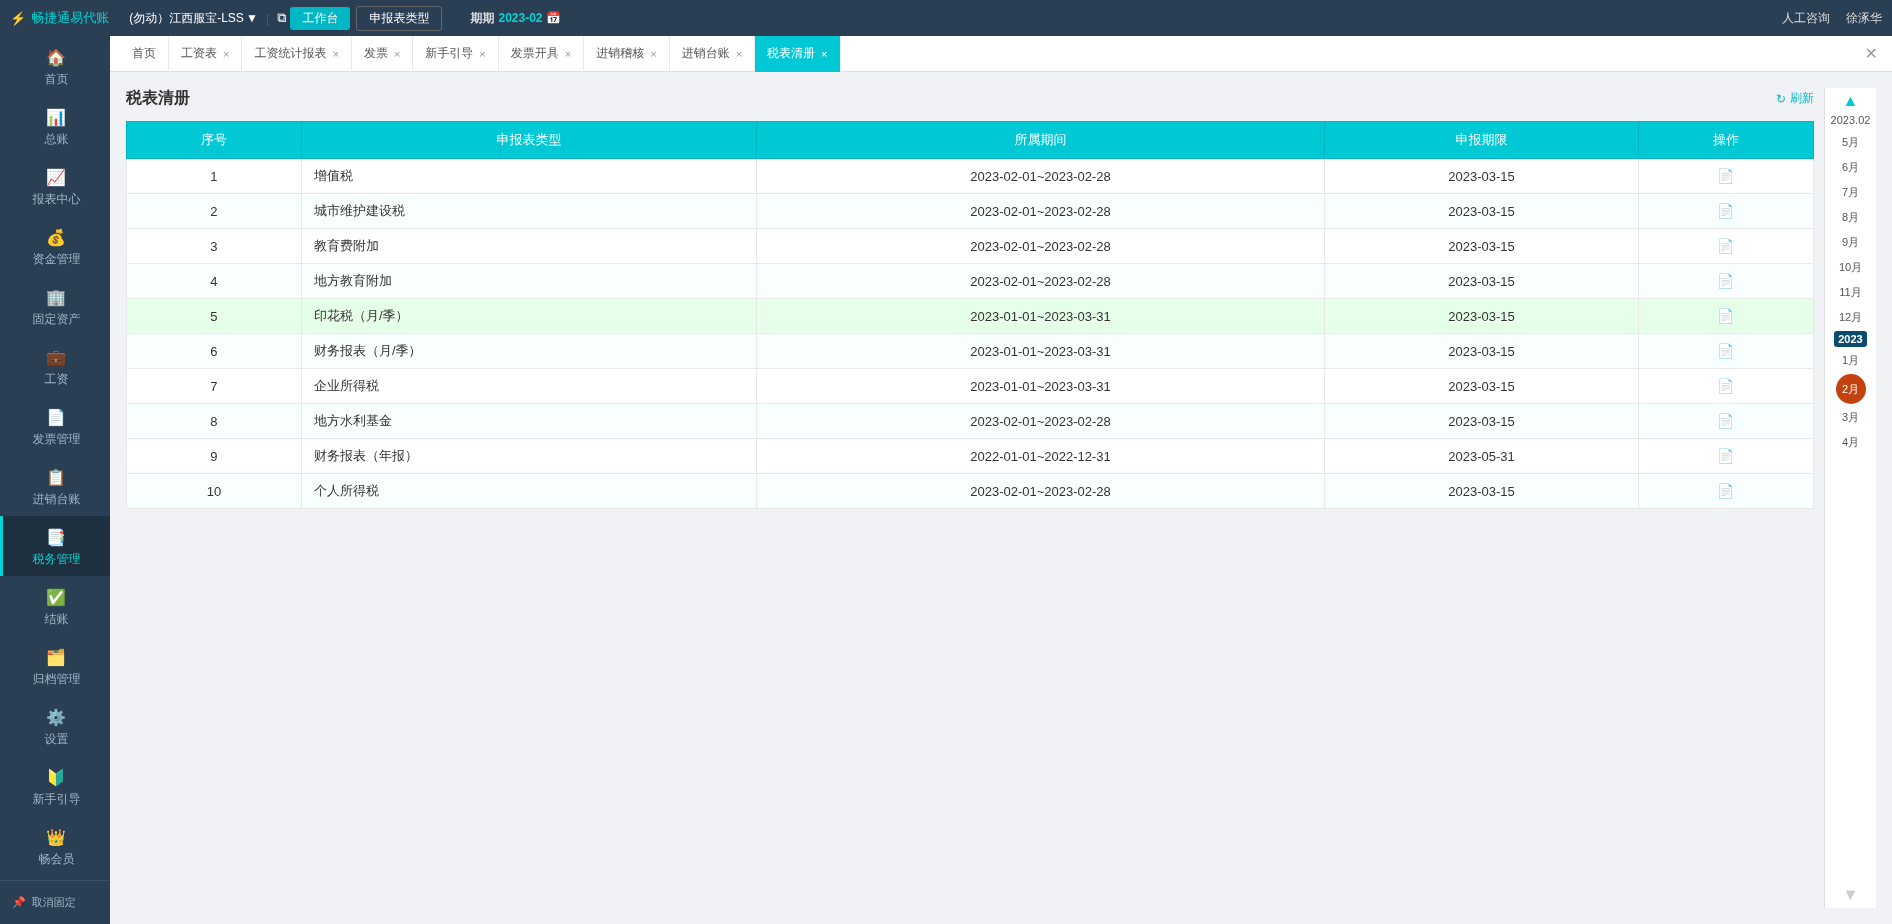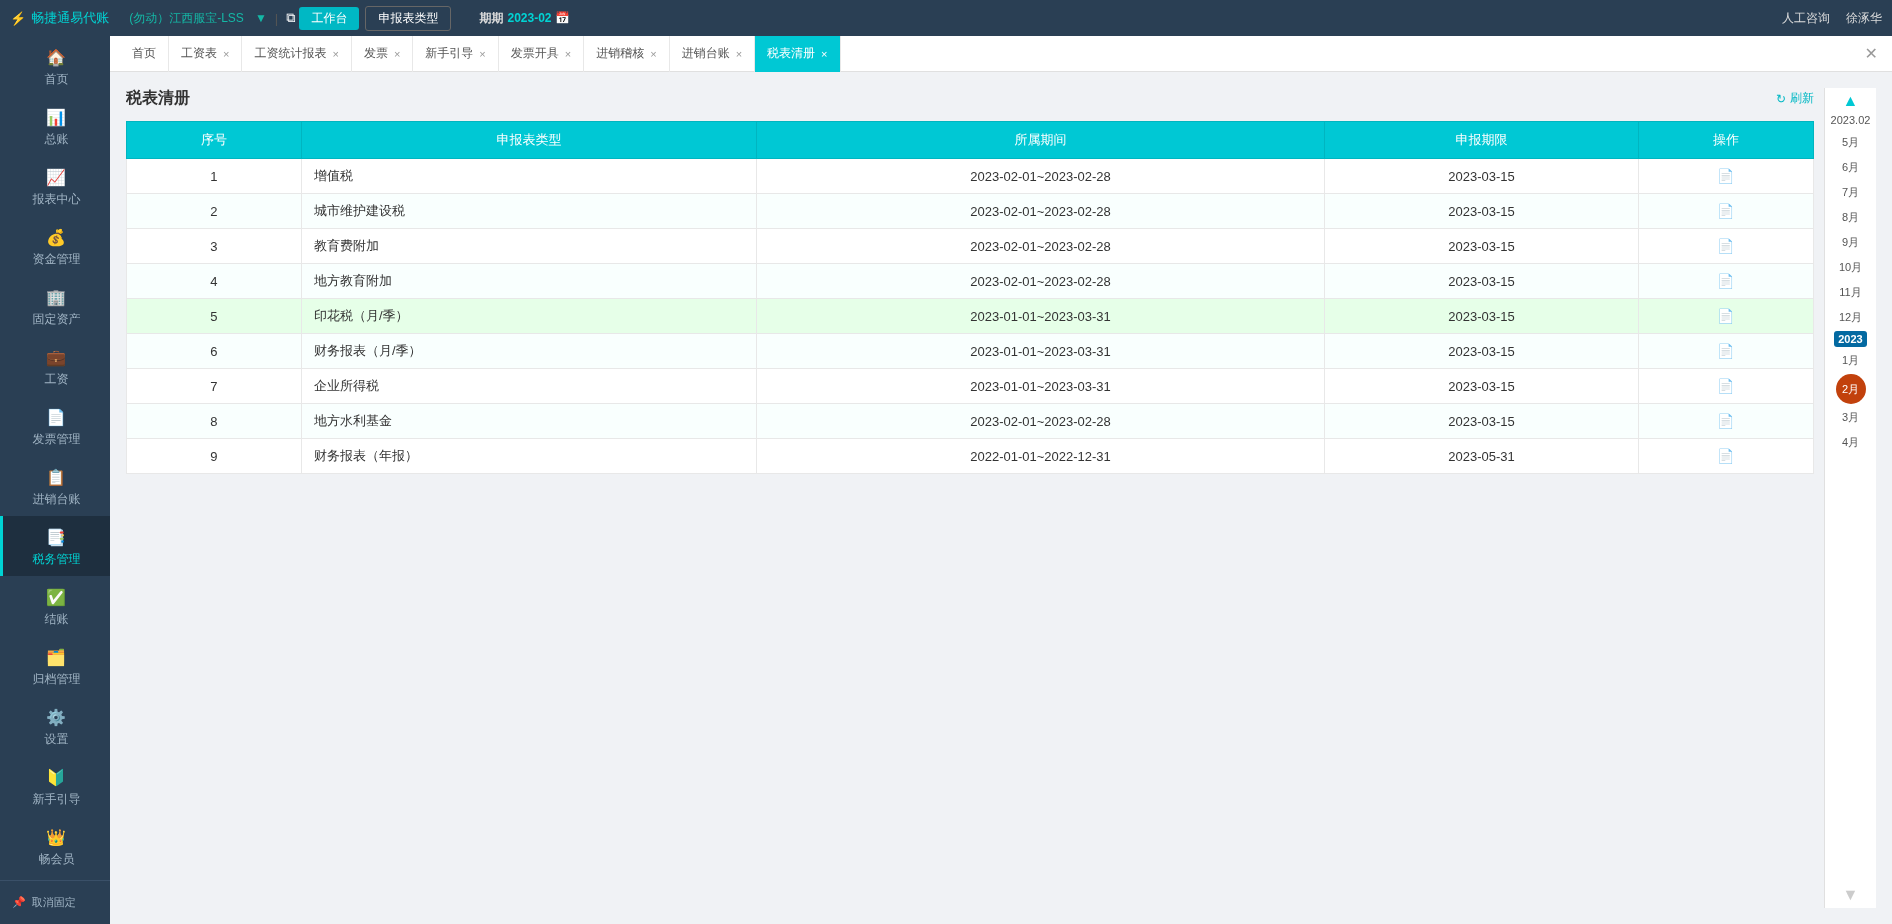--- a/index.html
+++ b/index.html
@@ -19,23 +19,23 @@
       font-size: 13px;
       color: #00d4d4;
       margin-right: 20px;
       display: flex;
       align-items: center;
       gap: 5px;
     }
     .company-selector {
       display: flex;
       align-items: center;
-      gap: 11px;
-      font-size: 12px;
-      color: #14b8a6;
+      gap: 2px;
+      font-size: 12px;
+      color: #ffffff;
     }
     .header-right {
       margin-left: auto;
       display: flex;
       align-items: center;
       gap: 16px;
       font-size: 12px;
       color: #ddd;
     }
     .header-btn {
@@ -242,21 +242,21 @@
     .timeline-item {
       width: 42px;
       padding: 4px 2px;
       text-align: center;
       cursor: pointer;
       color: #555;
       border-radius: 2px;
       margin: 1px 0;
     }
     .timeline-item.active { background: #c2410c; color: #fff; border-radius: 50%; width: 30px; height: 30px; display: flex; align-items: center; justify-content: center; }
-    .timeline-item.year-label { background: #0369a1; color: #fff; font-weight: bold; border-radius: 3px; padding: 2px 4px; font-size: 11px; width: auto; }
+    .timeline-item.year-label { background: #0c4a6e; color: #fff; font-weight: bold; border-radius: 3px; padding: 2px 4px; font-size: 11px; width: auto; }
     .timeline-up { color: #00c8d4; font-size: 16px; cursor: pointer; }
     .timeline-down { color: #ccc; font-size: 16px; cursor: pointer; margin-top: auto; }
 
     
     .close-btn {
       margin-left: auto;
       background: transparent;
       border: none;
       font-size: 16px;
       color: #999;
@@ -477,20 +477,27 @@
       <td>2023-03-15</td>
       <td><span class="action-icon">📄</span></td>
     </tr>
               <tr>
       <td>9</td>
       <td>财务报表（年报）</td>
       <td>2022-01-01~2022-12-31</td>
       <td>2023-05-31</td>
       <td><span class="action-icon">📄</span></td>
     </tr>
+              <tr>
+      <td>10</td>
+      <td>个人所得税</td>
+      <td>2023-02-01~2023-02-28</td>
+      <td>2023-03-15</td>
+      <td><span class="action-icon">📄</span></td>
+    </tr>
             </tbody>
         </table>
       </div>
 
       <div class="timeline-panel">
         <span class="timeline-up">▲</span>
         <div class="timeline-header">2023.02</div>
         <div class="timeline-item">5月</div>
         <div class="timeline-item">6月</div>
         <div class="timeline-item">7月</div>

